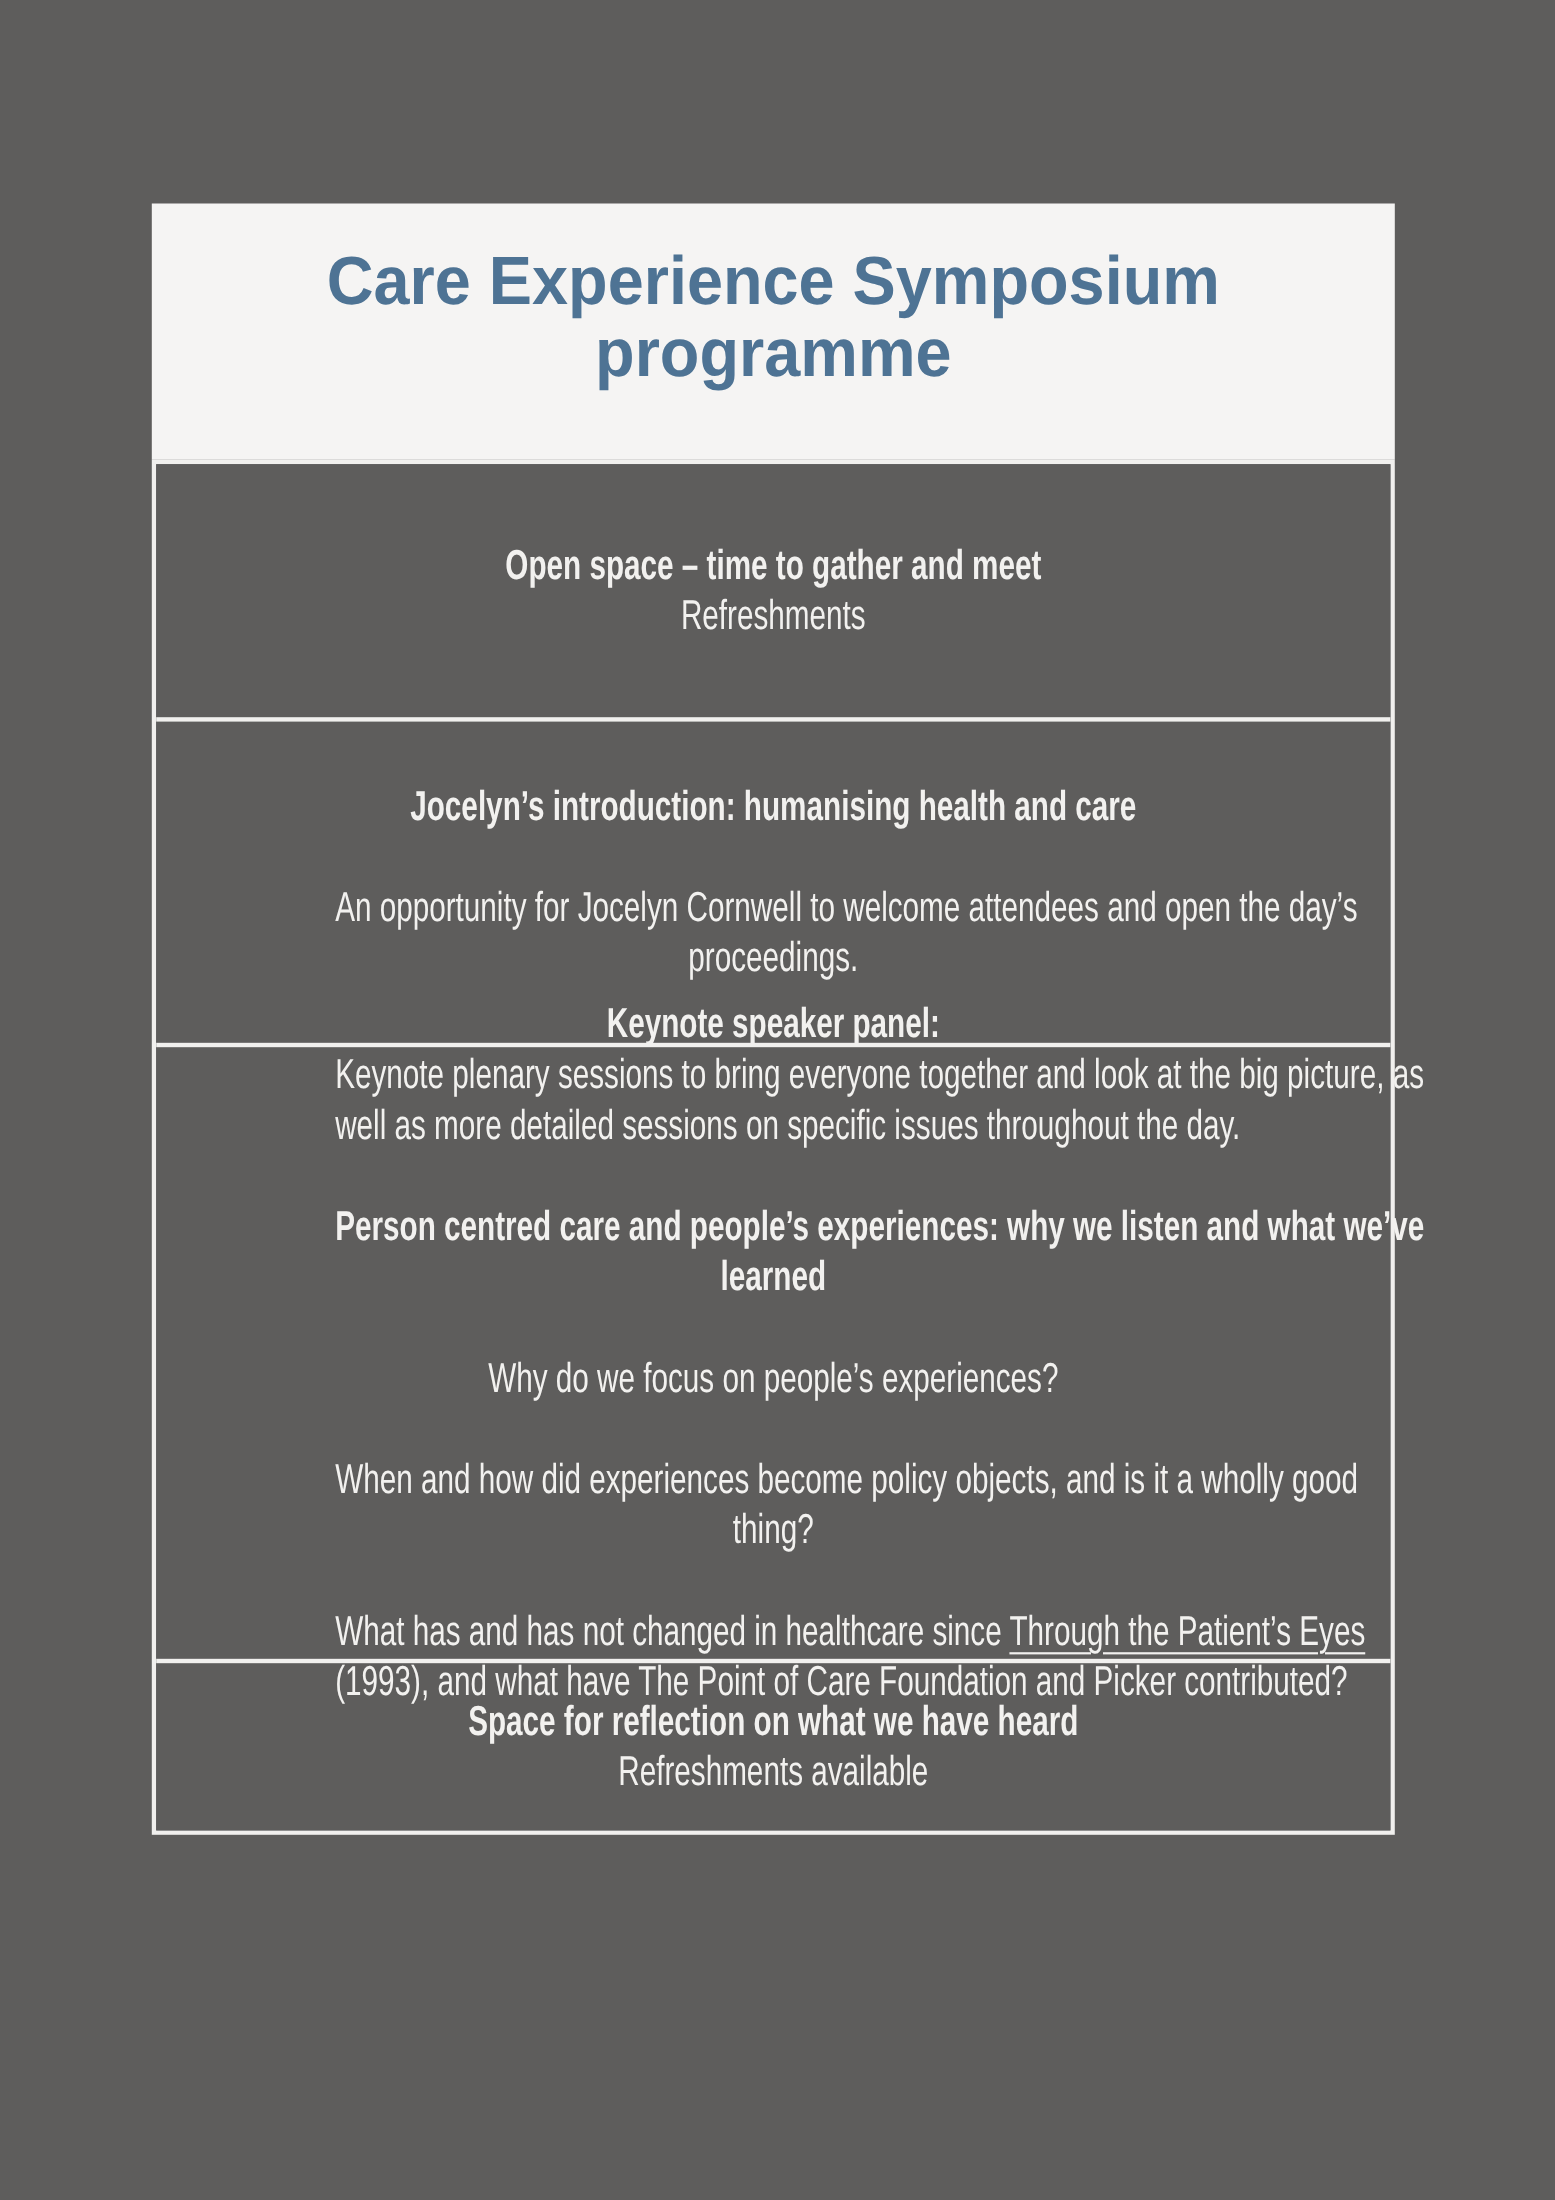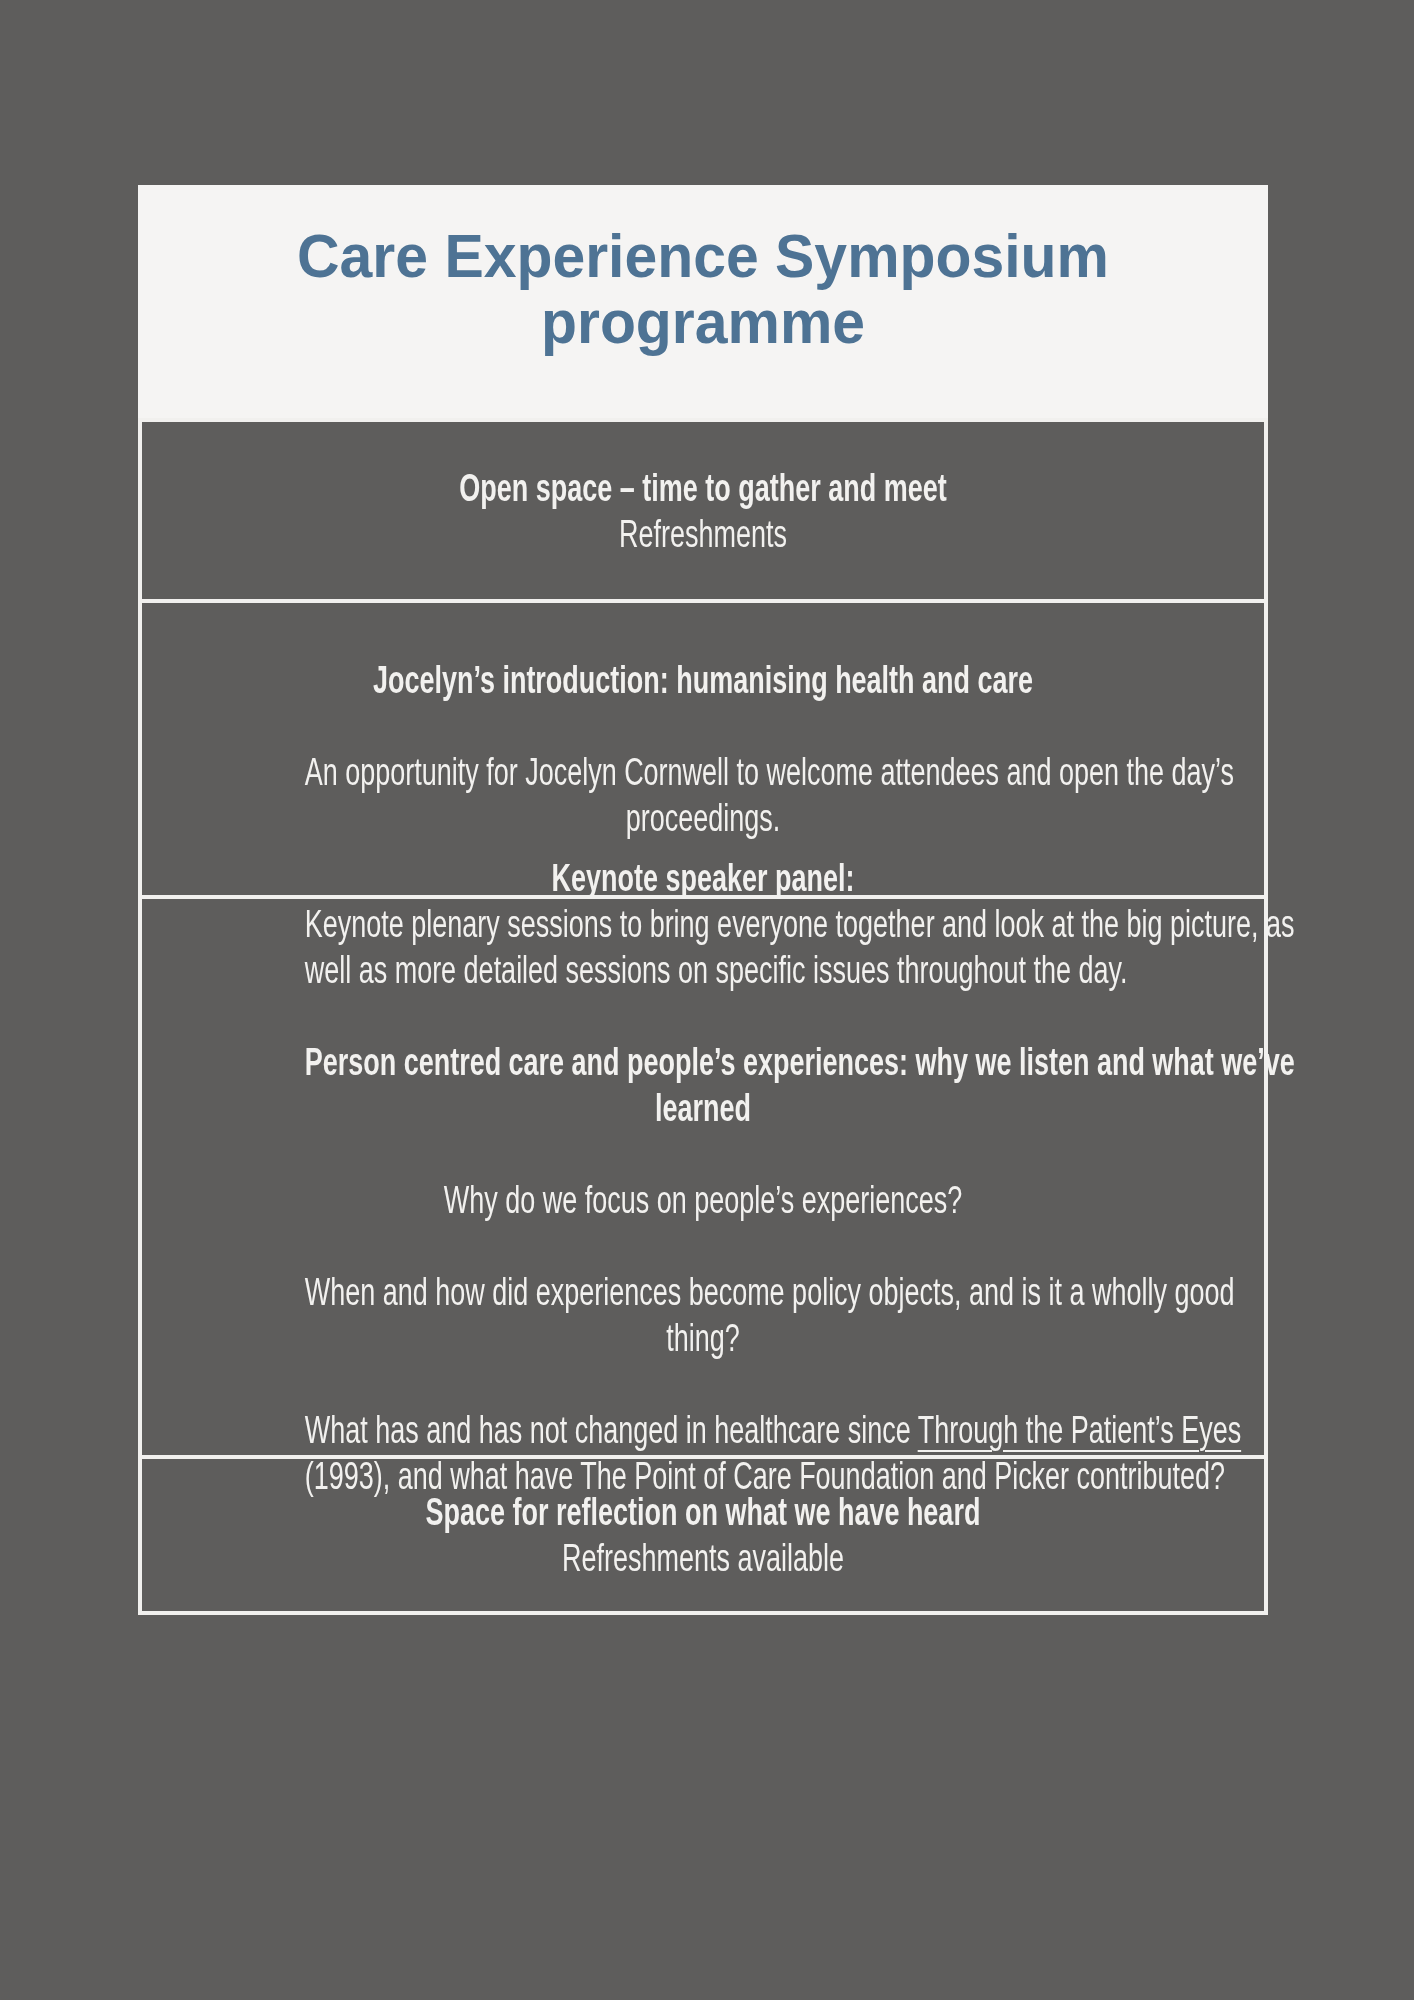--- a/index.html
+++ b/index.html
@@ -26,21 +26,21 @@
   }
   .table {
     border:4px solid var(--border_color, #f1f0ee);
   }
   .row {
     background: var(--cell_bg, #5e5d5c);
     display:flex; flex-direction:column; justify-content:center;
     box-sizing:border-box;
   }
   .row + .row { border-top:4px solid var(--border_color, #f1f0ee); }
-  .row1 { height:177px; }
+  .row1 { height:230px; }
   .row2 { height:296px; }
   .row3 { height:560px; }
   .row4 { height:156px; }
   .txt {
     margin:0; width:100%;
     text-align:center;
     font-size:38px; line-height:46px;
     color: var(--text_color, #f2f1ef);
     white-space:pre;
     transform:scaleX(0.71); transform-origin:50% 50%;

